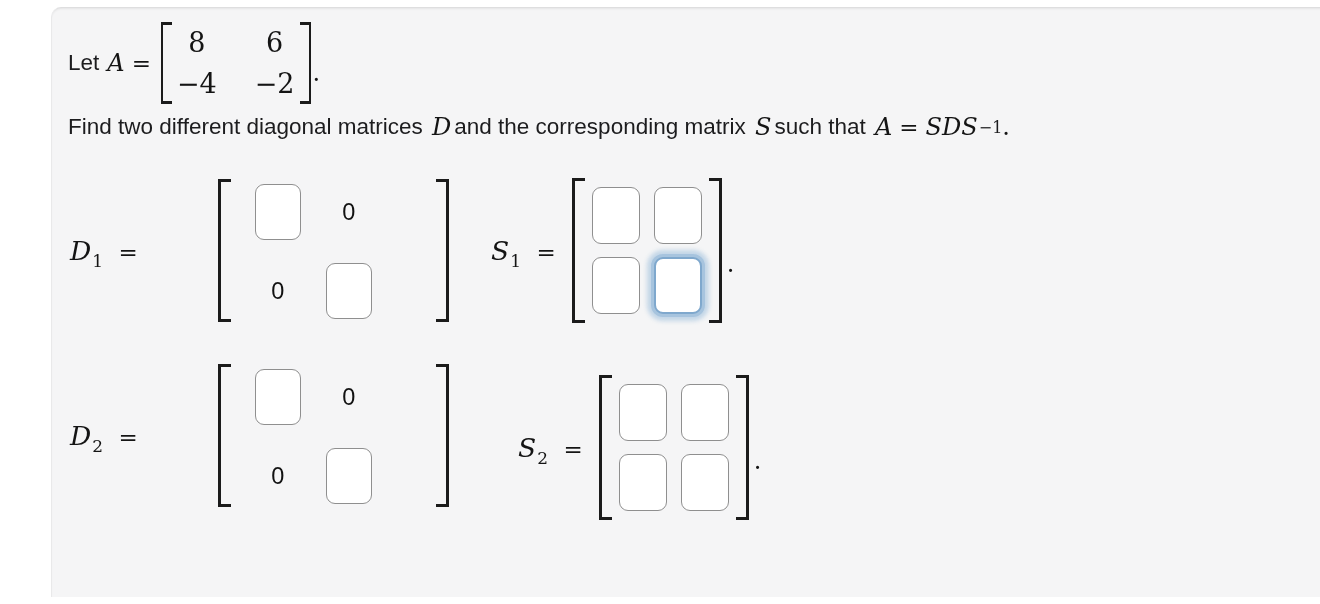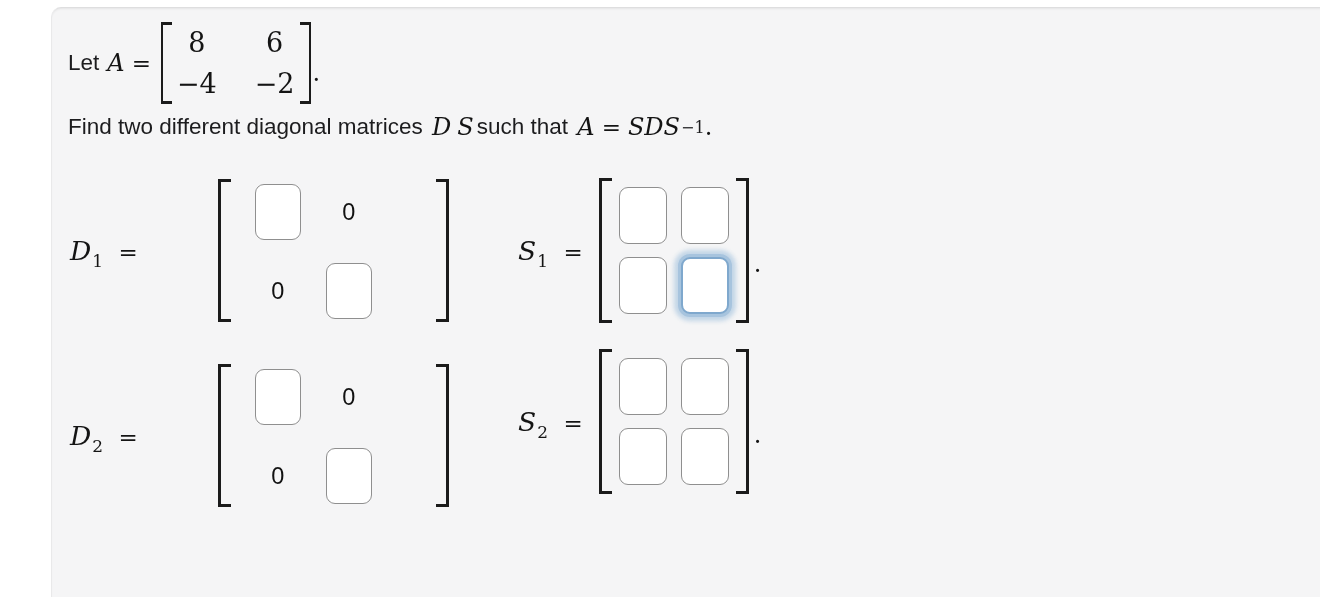--- a/index.html
+++ b/index.html
@@ -106,20 +106,21 @@
         <span>−2</span>
       </span>
       <span class="brk r"></span>
     </span>
     <span class="period a-period">.</span>
   </div>
 
   <div class="row" style="left:45px; top:110px; height:34px;justify-content:center;">
     <span class="txt">Find two different diagonal matrices&nbsp;</span>
     <span class="imath">D</span>
+    <span class="txt">and the corresponding matrix&nbsp;</span>
     <span class="imath">S</span>
     <span class="txt">such that&nbsp;</span>
     <span class="imath">A</span>
     <span class="meq">=</span>
     <span class="imath" style="margin-right:0;">SDS</span>
       <span class="sup">−1</span>
       <span class="period">.</span>
   </div>
 
   <div class="row" style="left:47px; top:177px; height:146px;">
@@ -132,21 +133,21 @@
       <span class="grid-d">
         <input class="answer-box" type="text" value="" style="">
         <span class="zero">0</span>
         <span class="zero">0</span>
         <input class="answer-box" type="text" value="" style="">
       </span>
       <span class="brk r"></span>
     </span>
   </div>
 
-  <div class="row" style="left:495px; top:176px; height:148px;">
+  <div class="row" style="left:468px; top:176px; height:148px;">
     <span class="label">
       <span class="mvar">S</span><span class="msub">1</span>
       <span class="meq">=</span>
     </span>
     <span class="matrix mx-s" style="margin-left:12px;">
       <span class="brk l"></span>
       <span class="grid-s">
         <input class="answer-box" type="text" value="" style="">
         <input class="answer-box" type="text" value="" style="">
         <input class="answer-box" type="text" value="" style="">
@@ -167,21 +168,21 @@
       <span class="grid-d">
         <input class="answer-box" type="text" value="" style="">
         <span class="zero">0</span>
         <span class="zero">0</span>
         <input class="answer-box" type="text" value="" style="">
       </span>
       <span class="brk r"></span>
     </span>
   </div>
 
-  <div class="row" style="left:495px; top:347px; height:148px;">
+  <div class="row" style="left:495px; top:373px; height:148px;">
     <span class="label">
       <span class="mvar">S</span><span class="msub">2</span>
       <span class="meq">=</span>
     </span>
     <span class="matrix mx-s" style="margin-left:12px;">
       <span class="brk l"></span>
       <span class="grid-s">
         <input class="answer-box" type="text" value="" style="">
         <input class="answer-box" type="text" value="" style="">
         <input class="answer-box" type="text" value="" style="">

